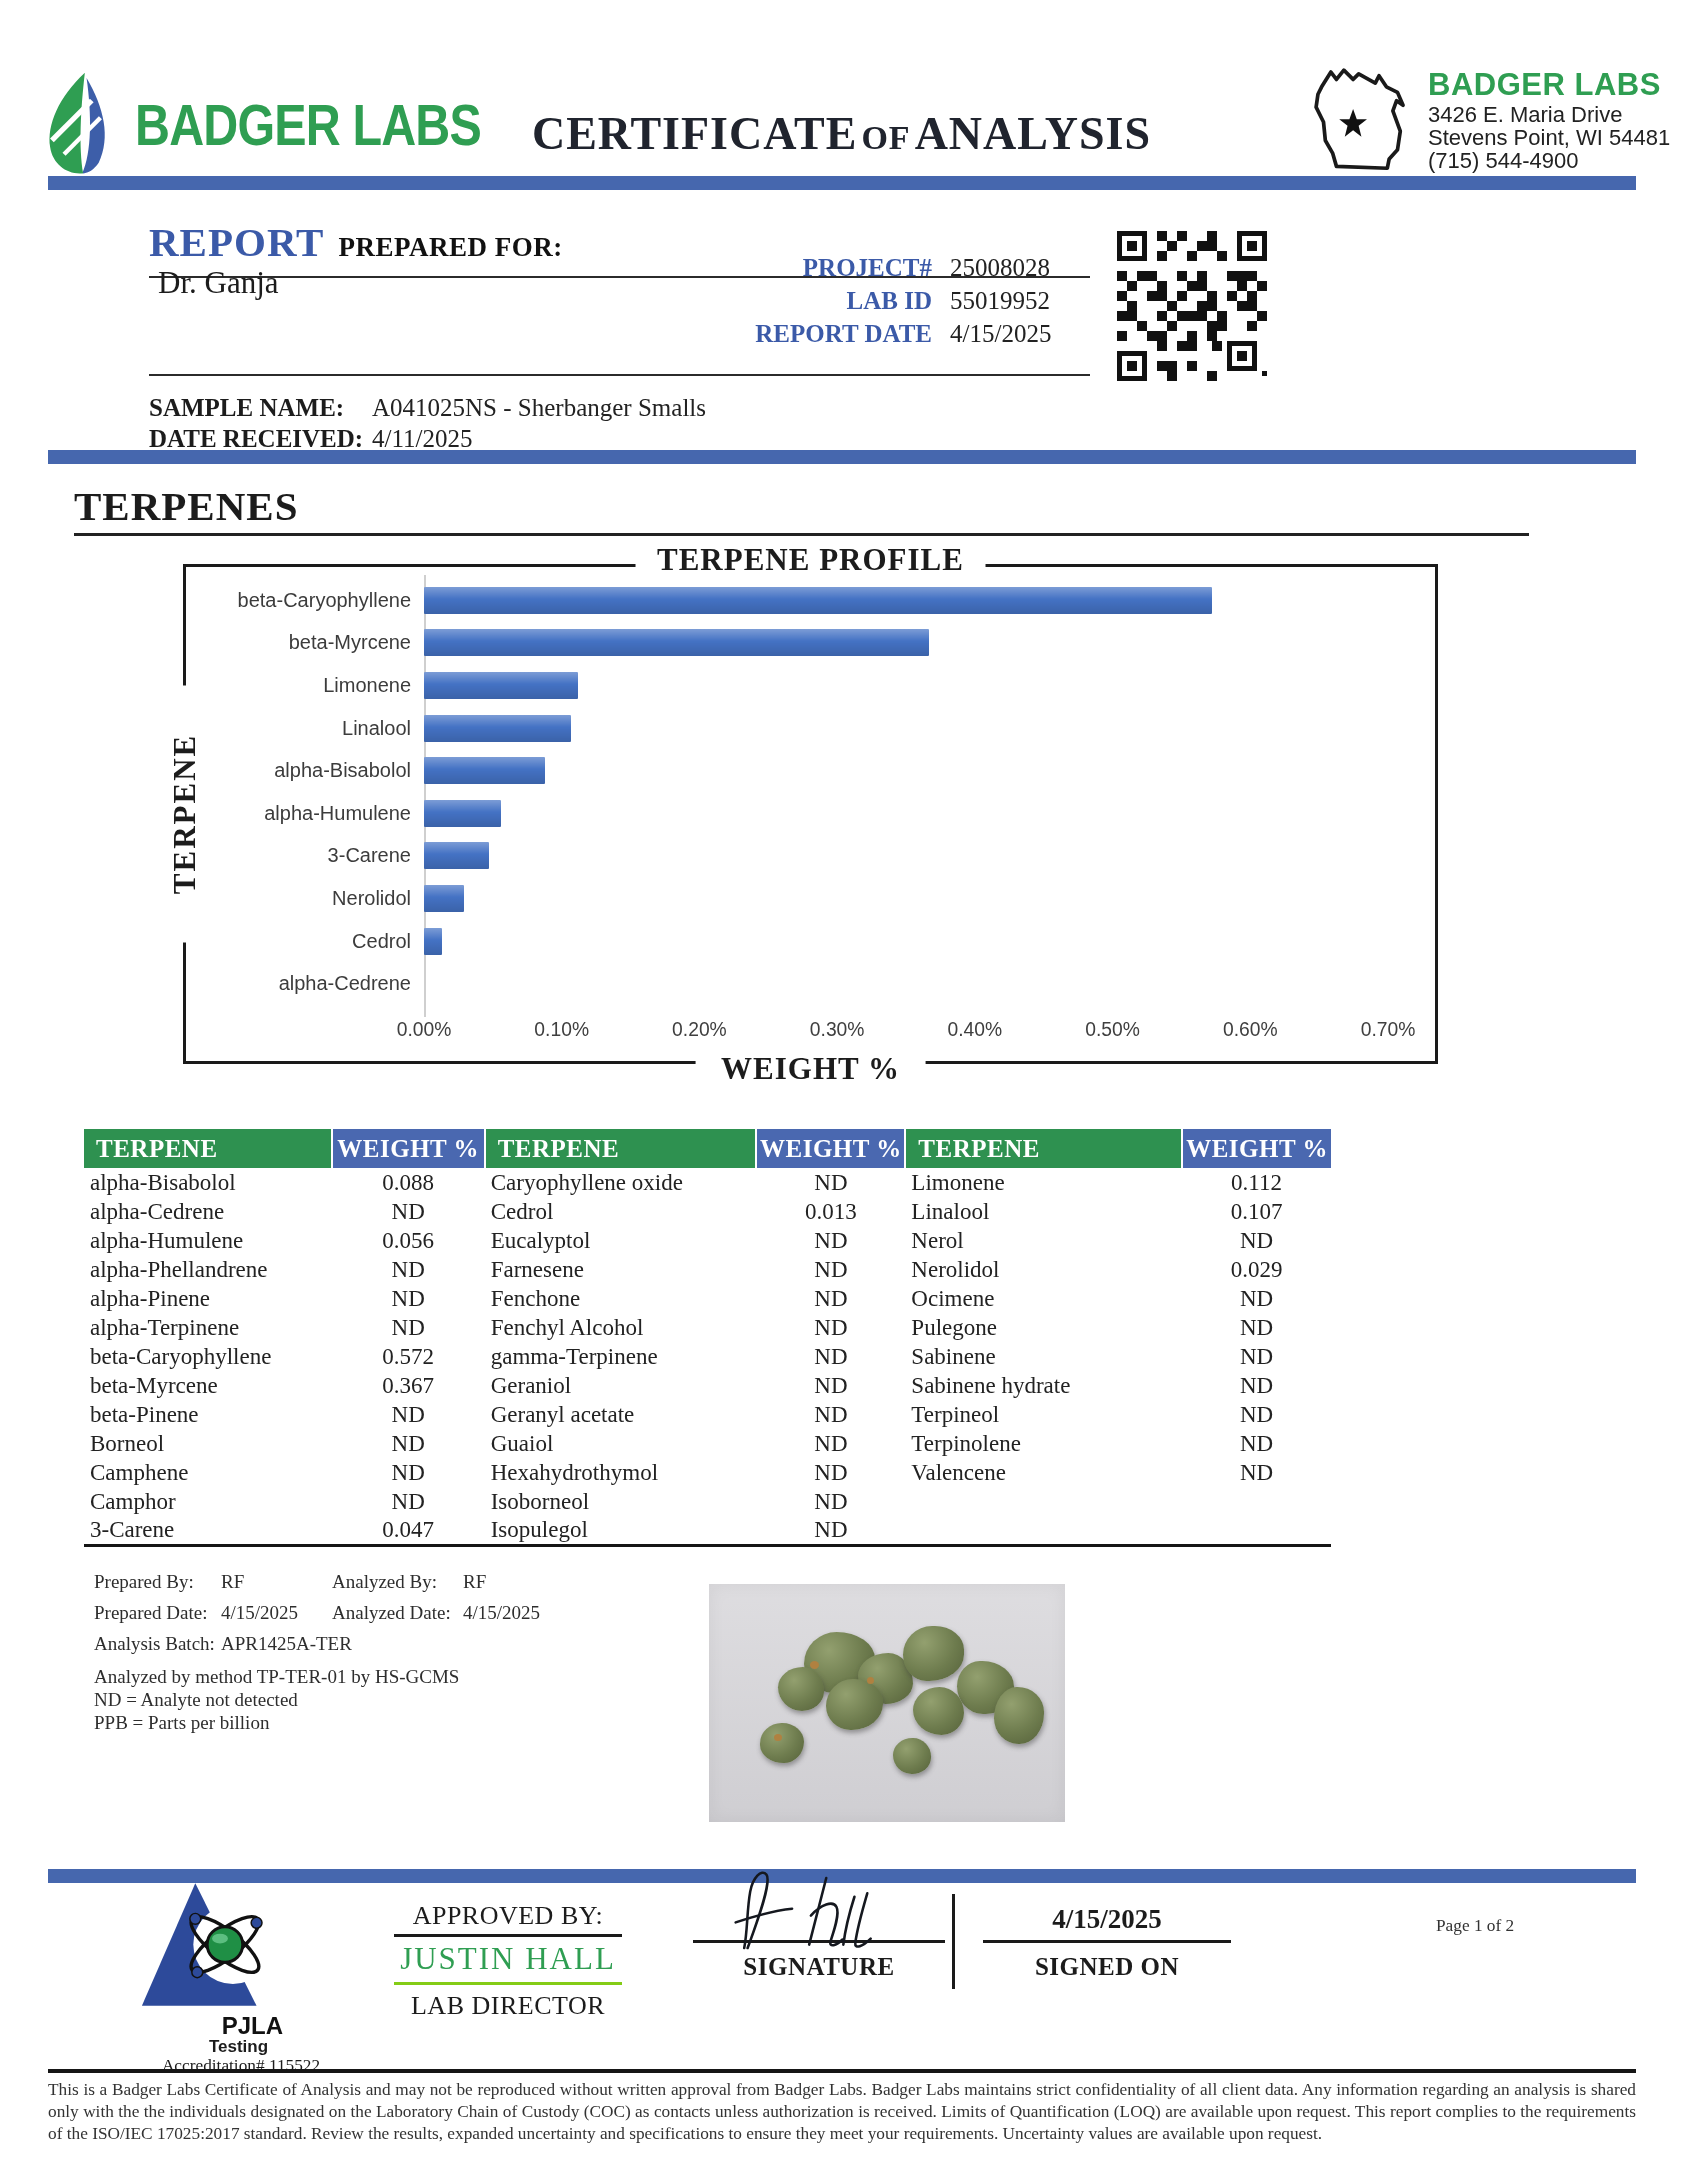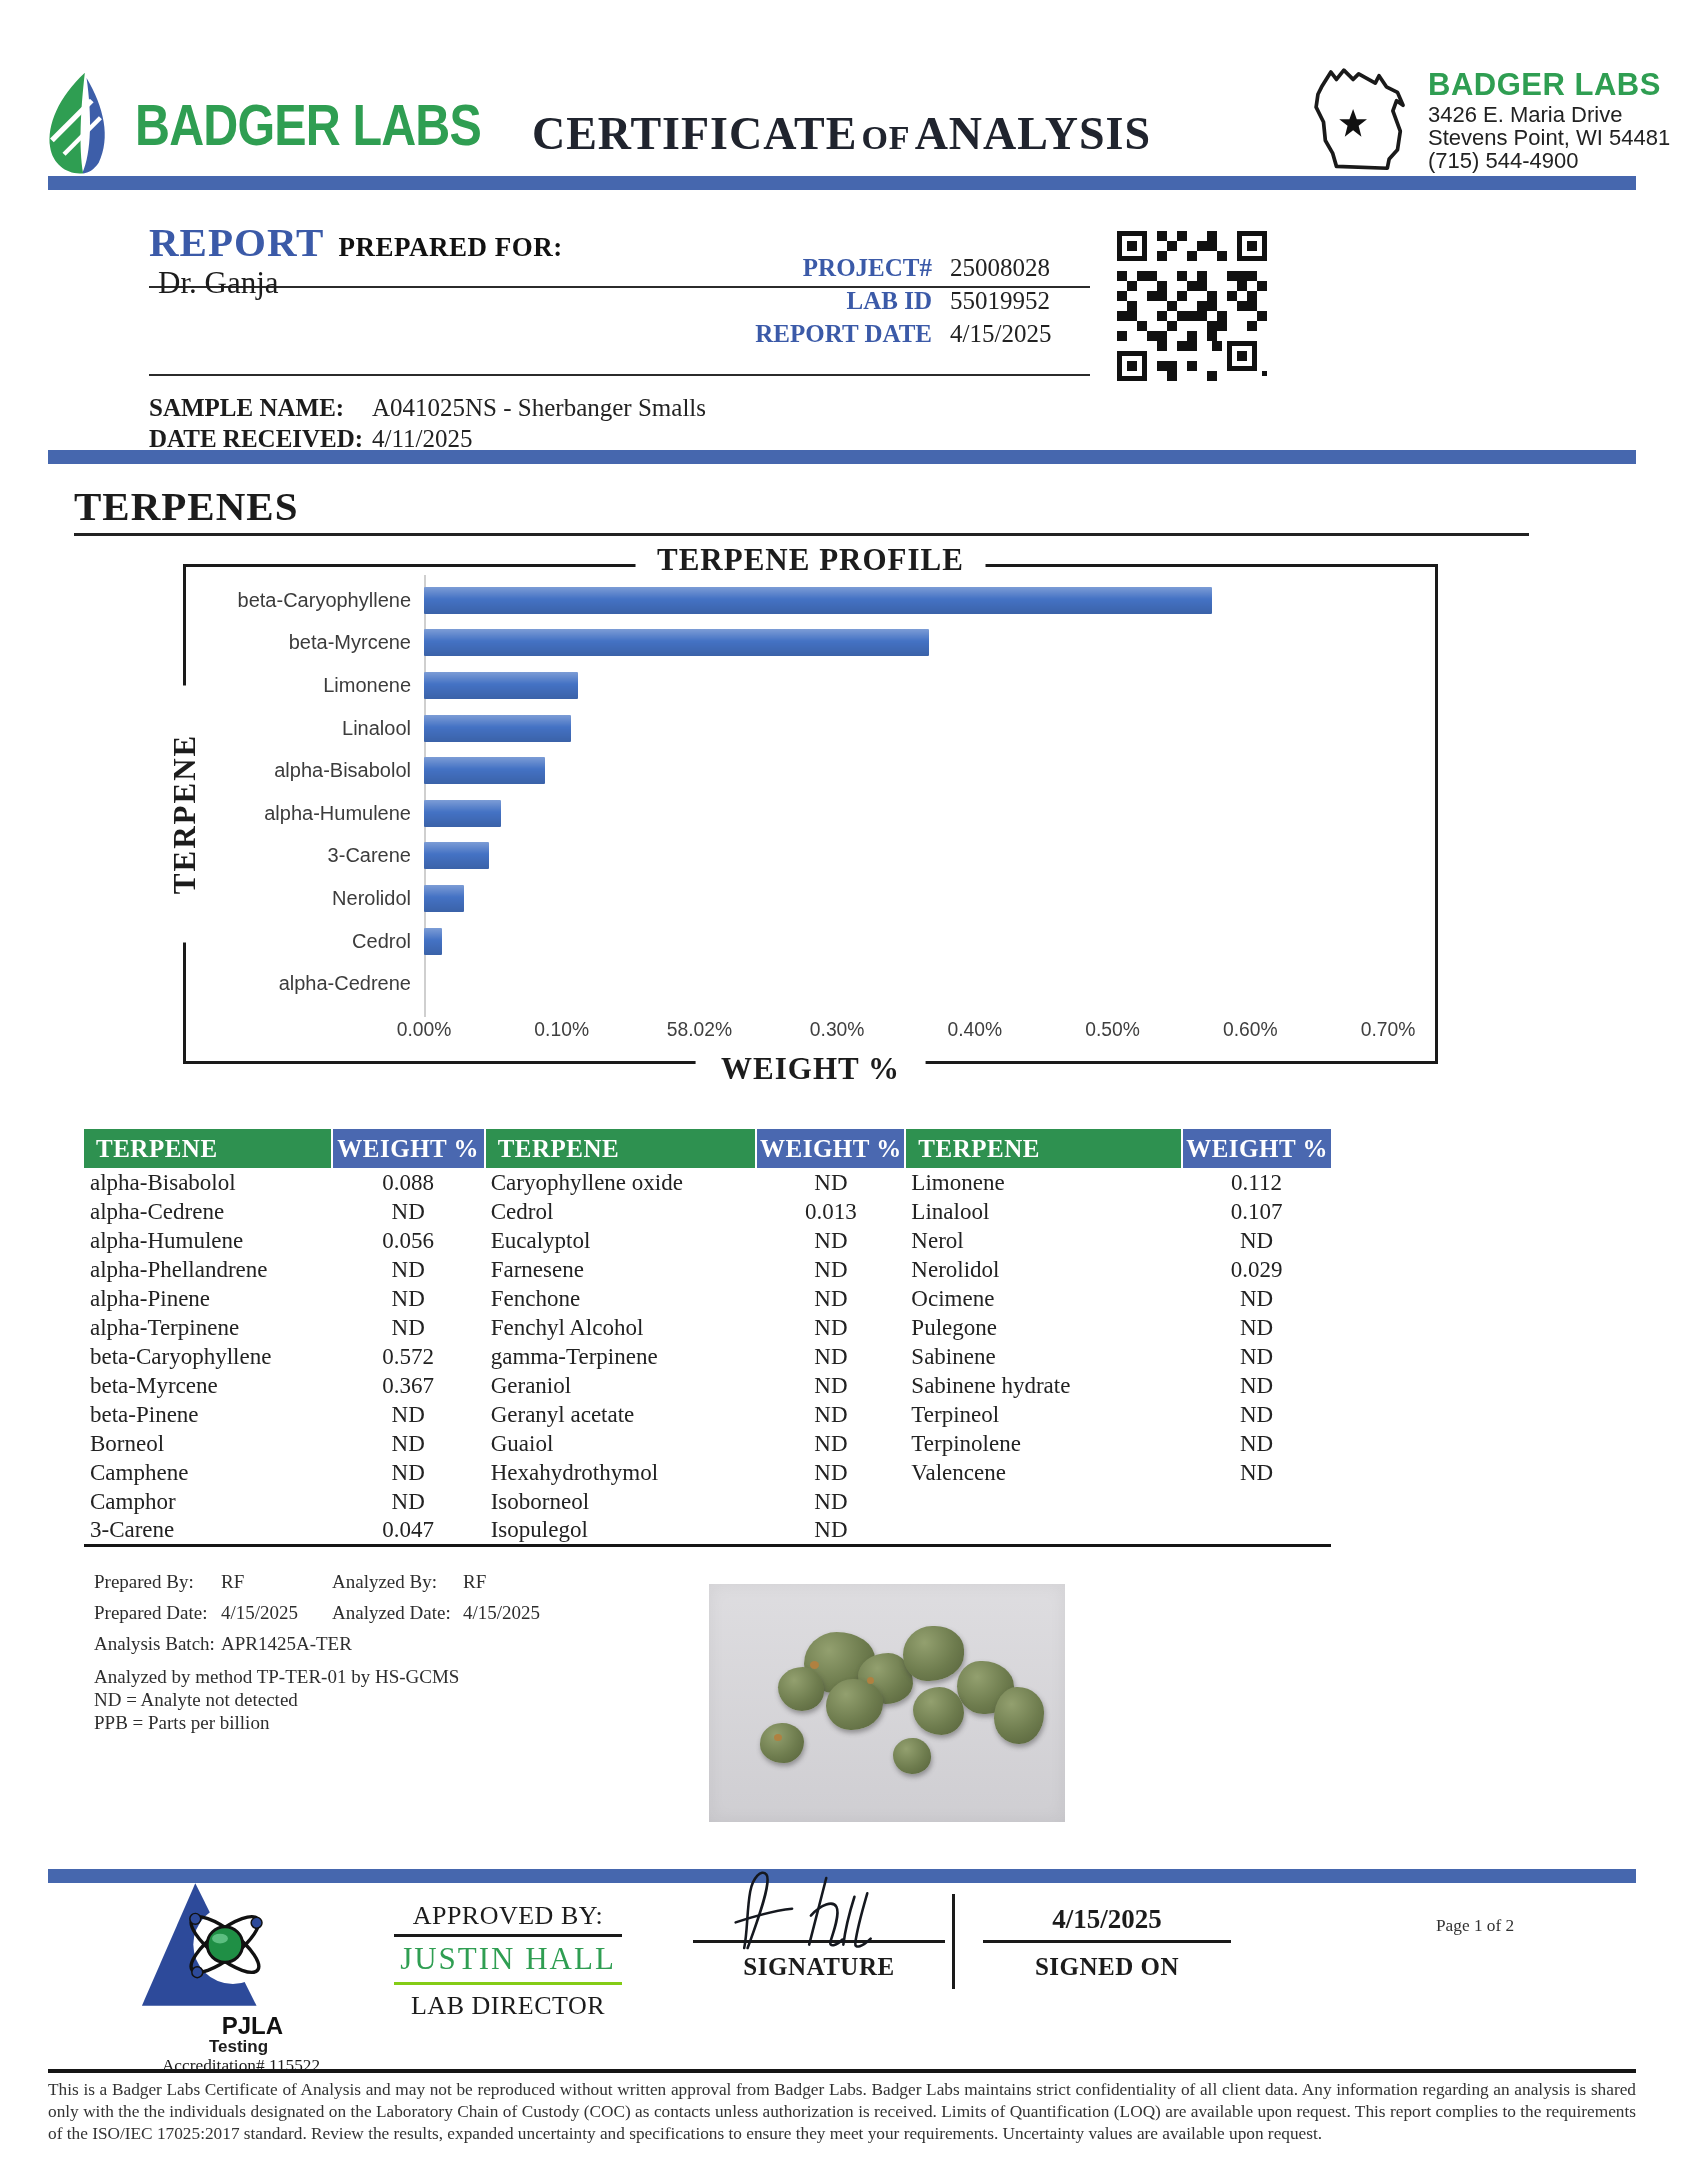--- a/index.html
+++ b/index.html
@@ -23,21 +23,21 @@
   .coa-title .big{font-size:46px;letter-spacing:1px;margin-top:32px;}
   .coa-title .small{font-size:34px;text-transform:uppercase;letter-spacing:1px;}
   .lab-card{left:1305px;top:51px;display:flex;gap:12px;align-items:flex-start;}
   .lab-card .txt{font-family:"Liberation Sans",sans-serif;}
   .lab-name{font-size:31px;font-weight:bold;color:var(--brand-green);letter-spacing:0.5px;margin-top:16px;}
   .lab-line{font-size:22px;font-weight:normal;color:#222;line-height:23px;}
   .bar{left:48px;width:1588px;height:14px;background:var(--accent-blue);}
   .bar1{top:176px;} .bar2{top:450px;} .bar3{top:1869px;}
 
   
-  .report-head{left:149px;top:218px;width:941px;border-bottom:2px solid #2b2b2b;padding-bottom:20px;display:flex;align-items:baseline;gap:14px;}
+  .report-head{left:149px;top:218px;width:941px;border-bottom:2px solid #2b2b2b;padding-bottom:10px;display:flex;align-items:baseline;gap:14px;}
   .report-word{font-size:41px;font-weight:bold;color:var(--heading-blue);letter-spacing:1px;}
   .prepared-for{font-size:27px;font-weight:bold;color:#111;letter-spacing:0.5px;}
   .client{left:158px;top:265px;font-size:31px;}
   .meta{left:634px;top:251px;width:455px;}
   .meta .row{display:flex;justify-content:flex-end;align-items:baseline;gap:18px;line-height:33px;}
   .meta .lbl{font-size:25px;font-weight:bold;color:var(--heading-blue);text-align:right;}
   .meta .val{font-size:25px;width:139px;text-align:left;color:#222;}
   .qr{left:1117px;top:231px;}
   .sample-block{left:149px;top:374px;width:941px;border-top:2px solid #2b2b2b;padding-top:16px;}
   .sample-block .row{display:flex;line-height:31px;}
@@ -319,21 +319,21 @@
         <div class="crow">
           <div class="clab">alpha-Cedrene</div>
           <div class="cbararea">
             <div class="cbar" style="width: 0%;"></div>
           </div>
         </div>
       </div>
     <div class="chart-ticks" id="chart-ticks">
         <span class="tick" style="left: 0%;">0.00%</span>
         <span class="tick" style="left: 14.2857%;">0.10%</span>
-        <span class="tick" style="left: 28.5714%;">58.02%</span>
+        <span class="tick" style="left: 28.5714%;">0.20%</span>
         <span class="tick" style="left: 42.8571%;">0.30%</span>
         <span class="tick" style="left: 57.1429%;">0.40%</span>
         <span class="tick" style="left: 71.4286%;">0.50%</span>
         <span class="tick" style="left: 85.7143%;">0.60%</span>
         <span class="tick" style="left: 100%;">0.70%</span>
       </div>
     <div class="chart-xlabel">WEIGHT %</div>
   </div>
 
   <table class="terp">

